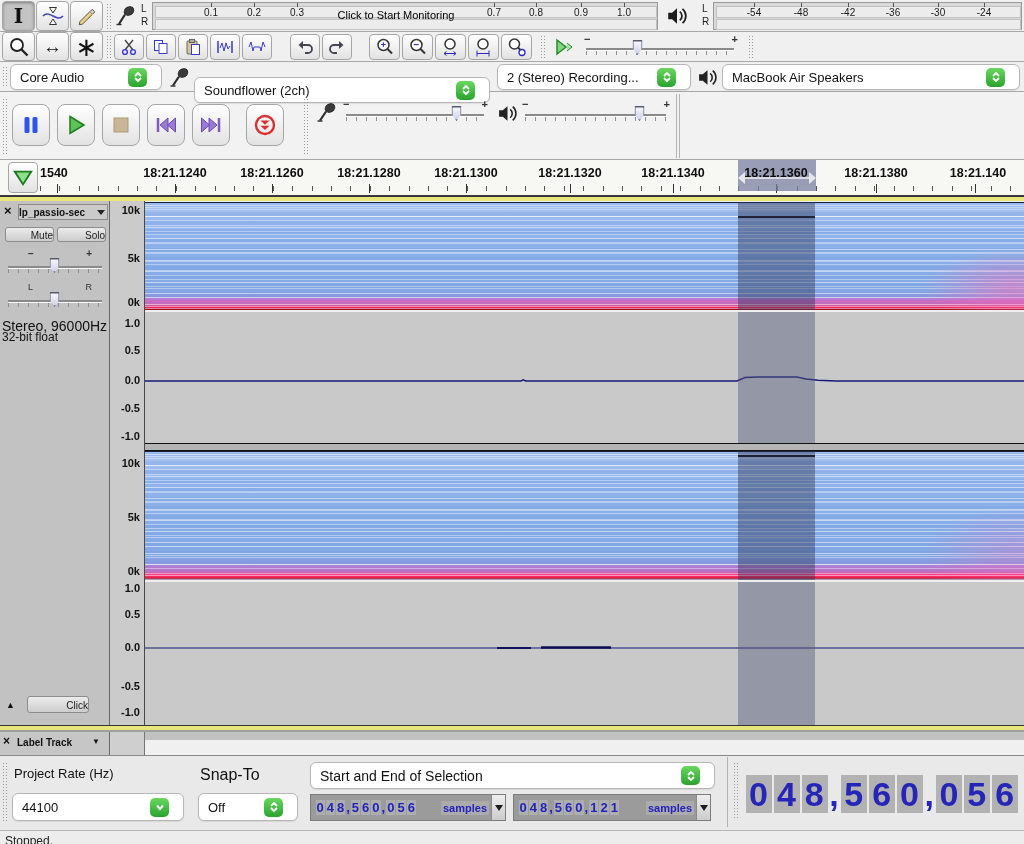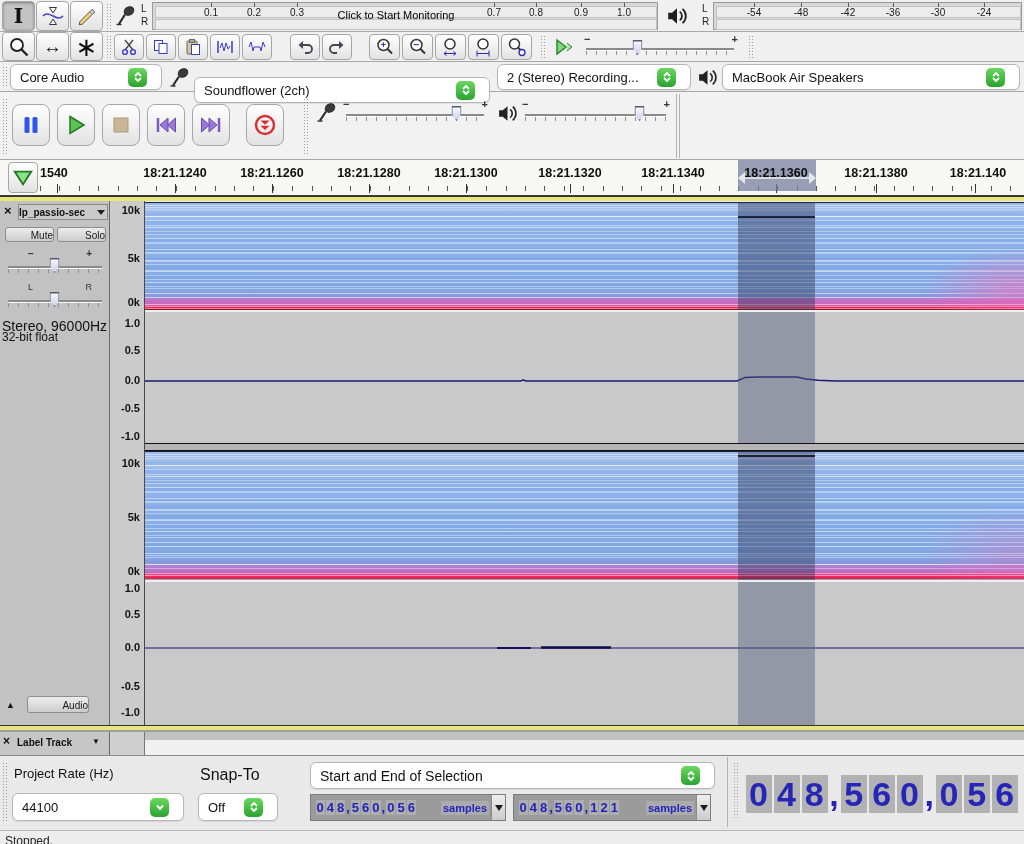--- a/index.html
+++ b/index.html
@@ -413,21 +413,21 @@
     <div class="abs slider" style="left:4px;top:80px;width:102px;height:32px;">
       <span class="sl-sign" style="left:24px;top:1px;font-size:9px;font-weight:normal;">L</span>
       <span class="sl-sign" style="right:14px;top:1px;font-size:9px;font-weight:normal;">R</span>
       <div class="sl-line" style="left:4px;right:4px;top:19px;"></div>
       <div class="sl-ticks" style="left:4px;right:4px;top:22px;"></div>
       <div class="sl-thumb" style="left:45px;top:11px;"></div>
     </div>
     <span class="abs" style="left:2px;top:117px;font-size:14px;">Stereo, 96000Hz</span>
     <span class="abs" style="left:2px;top:129px;font-size:12px;">32-bit float</span>
     <span class="abs" style="left:6px;top:499px;font-size:9px;">▲</span>
-    <div class="abs tbtn" style="left:27px;top:495px;width:62px;height:17px;line-height:17px;">Audio</div>
+    <div class="abs tbtn" style="left:27px;top:495px;width:62px;height:17px;line-height:17px;">Click</div>
   </div>
 
   <div class="abs" style="left:110px;top:201px;width:35px;height:524px;background:#cbcbcb;border-right:1px solid #4a4a4a;"></div>
   <div class="abs vr" style="left:110px;top:202px;width:34px;height:108px;">
     <span style="top:2px;">10k</span>
     <span style="top:50px;">5k</span>
     <span style="top:94px;">0k</span>
   </div>
   <div class="abs vr" style="left:110px;top:312px;width:34px;height:131px;">
     <span style="top:5px;">1.0</span>
@@ -495,21 +495,21 @@
   <span class="abs" style="left:14px;top:766px;font-size:13px;">Project Rate (Hz)</span>
   <div class="abs combo" style="left:12px;top:793px;width:172px;height:28px;">
     <span class="lbl">44100</span>
     <span class="stepper">
       <svg width="14" height="14" viewBox="0 0 14 14">
           <path d="M4 5.5 l3 3.5 3-3.5" stroke="#fff" stroke-width="2" fill="none"></path>
         </svg>
     </span>
   </div>
   <span class="abs" style="left:200px;top:766px;font-size:16px;">Snap-To</span>
-  <div class="abs combo" style="left:198px;top:793px;width:80px;height:28px;">
+  <div class="abs combo" style="left:198px;top:793px;width:100px;height:28px;">
     <span class="lbl">Off</span>
     <span class="stepper">
       <svg width="14" height="14" viewBox="0 0 14 14">
           <path d="M4 6 l3-3 3 3 M4 8 l3 3 3-3" stroke="#fff" stroke-width="1.8" fill="none"></path>
         </svg>
     </span>
   </div>
   <div class="abs combo" style="left:310px;top:762px;width:405px;height:27px;">
     <span class="lbl" style="font-size:14px;">Start and End of Selection</span>
     <span class="stepper">

